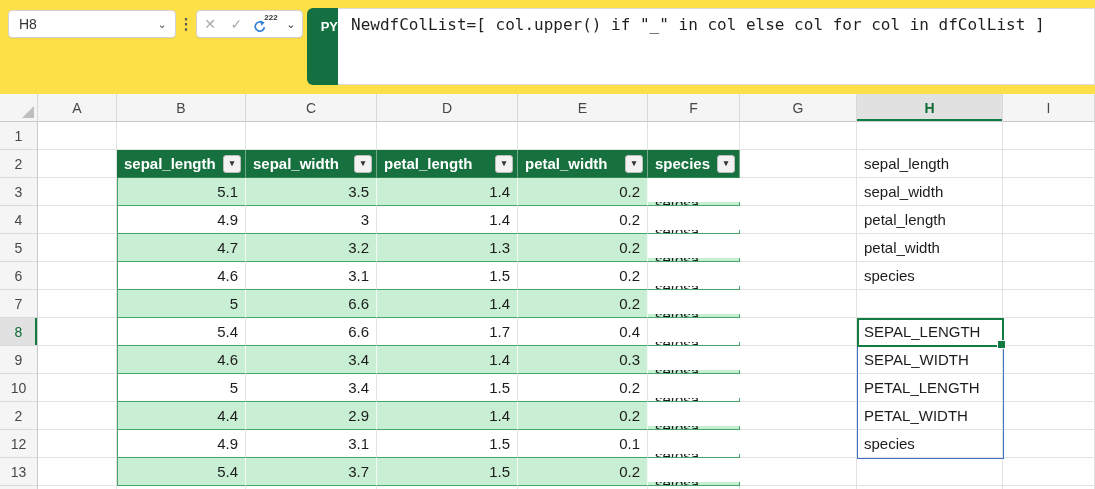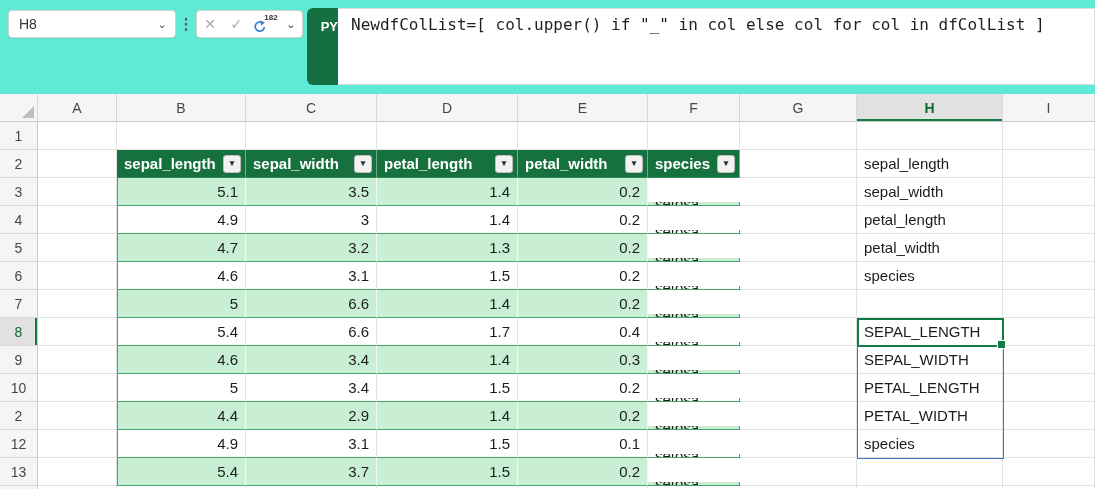--- a/index.html
+++ b/index.html
@@ -4,21 +4,21 @@
 <style>
   html,body{margin:0;padding:0;}
   body{
     width:1095px;height:489px;position:relative;overflow:hidden;
     background:#fff;font-family:"Liberation Sans",sans-serif;
     -webkit-font-smoothing:antialiased;
   }
   
   .topbar{
     position:absolute;top:0;left:0;width:1095px;height:114px;
-    background:#5eead4;border-bottom:1px solid #D5D5D5;box-sizing:border-box;
+    background:#fde047;border-bottom:1px solid #D5D5D5;box-sizing:border-box;
   }
   .name-box{
     position:absolute;left:8px;top:10px;width:168px;height:28px;box-sizing:border-box;
     background:#fff;border:1px solid #D2D2D2;border-radius:4px;
     display:flex;align-items:center;box-shadow:0 1px 1px rgba(0,0,0,.05);
   }
   .name-box .val{flex:1;padding-left:10px;font-size:14px;color:#333;}
   .name-box .chev{width:26px;text-align:center;color:#555;font-size:11px;}
   .kebab{
     position:absolute;left:178px;top:10px;width:16px;height:28px;
@@ -121,21 +121,21 @@
   </div>
   <div class="kebab">⋮</div>
   <div class="fx-buttons">
     <span class="fx-btn fx-cancel">✕</span>
     <span class="fx-btn fx-enter">✓</span>
     <span class="fx-btn fx-convert">
       <svg width="14" height="13" viewBox="0 0 14 13">
         <path d="M11 3.2 A4.6 4.6 0 1 0 12.4 7.2" fill="none" stroke="#2E7FD4" stroke-width="1.7"></path>
         <path d="M8.3 0.6 L12.6 2.6 L9.3 5.8 Z" fill="#2E7FD4"></path>
       </svg>
-      <span class="sup">182</span>
+      <span class="sup">222</span>
     </span>
     <span class="fx-btn fx-chev">⌄</span>
   </div>
   <div class="py-badge">PY</div>
   <div class="formula-area">
     <div class="formula-text">NewdfColList=[ col.upper() if "_" in col else col for col in dfColList ]</div>
   </div>
 </div>
 
 <div class="grid" id="grid" style="grid-template-columns: 38px 79px 129px 131px 141px 130px 92px 117px 146px minmax(80px, 1fr);">

